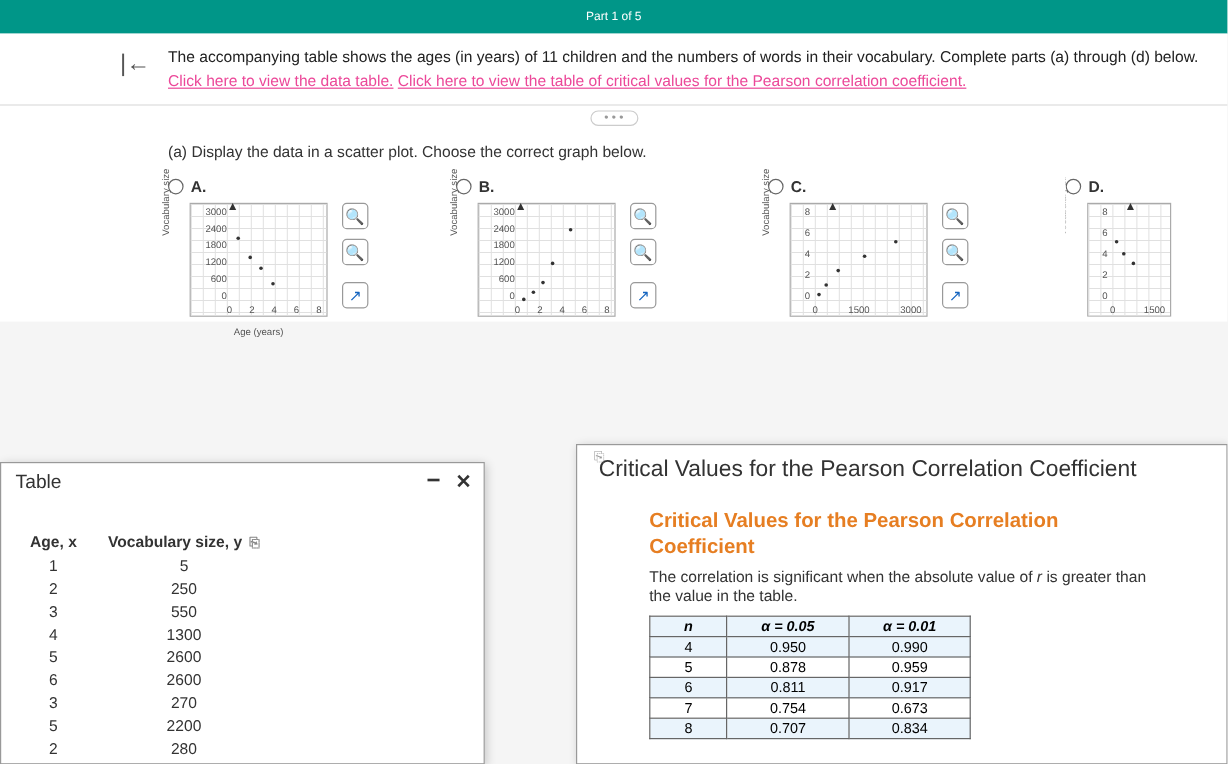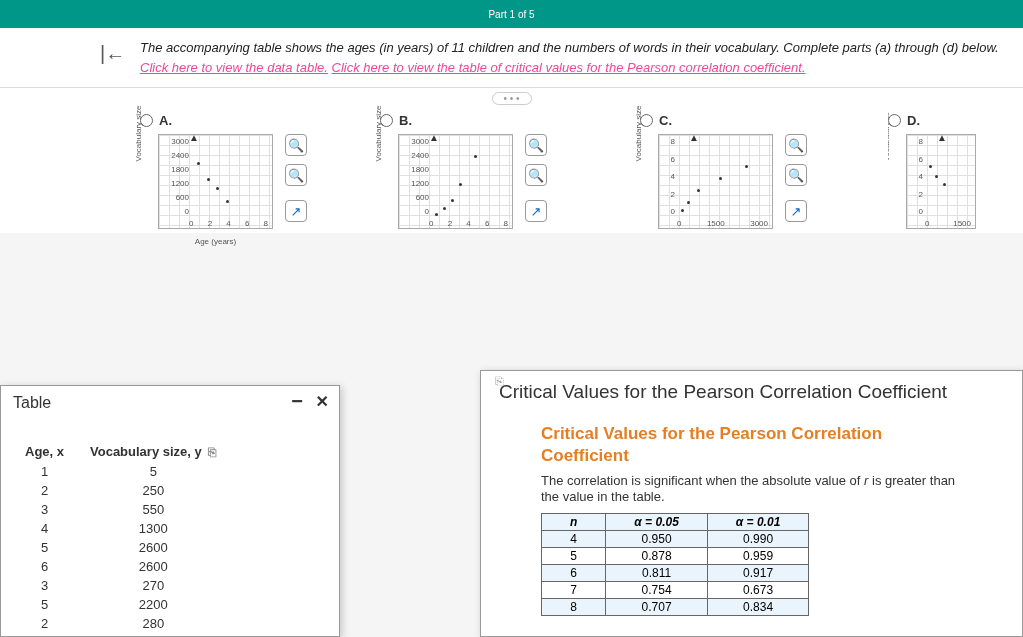--- a/index.html
+++ b/index.html
@@ -3,21 +3,21 @@
 <meta charset="utf-8">
 <style>
 * { margin: 0; padding: 0; box-sizing: border-box; font-family: Arial, sans-serif; }
 body { background: #f5f5f5; width: 1023px; height: 637px; overflow: hidden; position: relative; }
 
 .top-bar { background: #009688; height: 28px; color: white; display: flex; align-items: center; justify-content: center; font-size: 10px; position: relative; }
 
 .main-area { background: #fff; position: relative; }
 .question-header { display: flex; padding: 10px 20px 10px 90px; border-bottom: 1px solid #ddd; position: relative; }
 .back-icon { position: absolute; left: 100px; top: 14px; font-size: 20px; color: #555; }
-.question-text { font-size: 13px; color: #222; line-height: 1.5; margin-left: 50px; font-style: italic; }
+.question-text { font-size: 13px; color: #222; line-height: 1.5; margin-left: 50px; }
 .link-text { color: #ec4899; text-decoration: underline; cursor: pointer; }
 
 .divider-dots { text-align: center; color: #999; font-size: 10px; border: 1px solid #ccc; border-radius: 10px; width: 40px; margin: 4px auto; background: #fff; }
 
 .part-a { padding: 10px 20px 10px 140px; font-size: 13px; color: #333; }
 
 .choices-row { display: flex; padding: 4px 10px 4px 140px; gap: 0; }
 .choice-block { flex: none; position: relative; }
 .choice-label { display: flex; align-items: center; gap: 6px; font-size: 13px; font-weight: bold; color: #333; margin-bottom: 6px; }
 .radio-circle { width: 13px; height: 13px; border: 1px solid #666; border-radius: 50%; background: #fff; }
@@ -27,21 +27,21 @@
 .y-axis-label { position: absolute; left: -2px; top: 50%; transform: rotate(-90deg) translateX(25px); transform-origin: left center; font-size: 8px; color: #555; white-space: nowrap; }
 .x-axis-label { position: absolute; bottom: -18px; left: 0; right: 0; text-align: center; font-size: 8px; color: #555; }
 .y-ticks { position: absolute; left: 6px; top: 2px; bottom: 12px; display: flex; flex-direction: column; justify-content: space-between; font-size: 8px; color: #555; text-align: right; width: 24px; }
 .x-ticks { position: absolute; bottom: 0; left: 30px; right: 4px; display: flex; justify-content: space-between; font-size: 8px; color: #555; }
 .graph-arrow-y { position: absolute; left: 30px; top: -3px; font-size: 10px; color: #333; }
 .data-point { position: absolute; width: 3px; height: 3px; background: #333; border-radius: 50%; }
 
 .action-btn { position: absolute; width: 22px; height: 22px; border: 1px solid #999; border-radius: 4px; background: #fff; display: flex; align-items: center; justify-content: center; font-size: 13px; color: #1565c0; }
 
 .modal { position: absolute; background: #fff; border: 1px solid #999; box-shadow: 2px 2px 8px rgba(0,0,0,0.2); }
-.modal-table { left: 0; top: 385px; width: 340px; height: 252px; }
+.modal-table { left: 0; top: 385px; width: 404px; height: 252px; }
 .modal-header { padding: 8px 12px; font-size: 16px; color: #333; position: relative; }
 .modal-close { position: absolute; right: 10px; top: 6px; font-size: 16px; color: #333; font-weight: bold; }
 .modal-min { position: absolute; right: 36px; top: 4px; font-size: 20px; color: #333; font-weight: bold; }
 
 .data-table { margin: 20px 10px 10px 10px; font-size: 13px; color: #333; }
 .data-table th { font-weight: bold; text-align: center; padding: 2px 12px; }
 .data-table td { text-align: center; padding: 1px 12px; }
 .copy-icon { font-size: 11px; color: #888; margin-left: 6px; }
 
 .modal-critical { left: 480px; top: 370px; width: 543px; height: 267px; }
@@ -72,20 +72,21 @@
     <span class="back-icon">|←</span>
     <div class="question-text">
       <span>The accompanying table shows the ages (in years) of 11 children and the numbers of words in their vocabulary. Complete parts (a) through (d) below.</span><br>
       <span class="link-text">Click here to view the data table.</span>
       <span class="link-text">Click here to view the table of critical values for the Pearson correlation coefficient.</span>
     </div>
   </div>
 
   <div class="divider-dots">• • •</div>
 
+  <div class="part-a">(a) Display the data in a scatter plot. Choose the correct graph below.</div>
 
   <div class="choices-row">
 
     <div class="choice-block" style="width:240px;">
       <div class="choice-label">
         <span class="radio-circle"></span>
         <span>A.</span>
       </div>
       <div style="position:relative;">
         <span class="y-axis-label">Vocabulary size</span>

